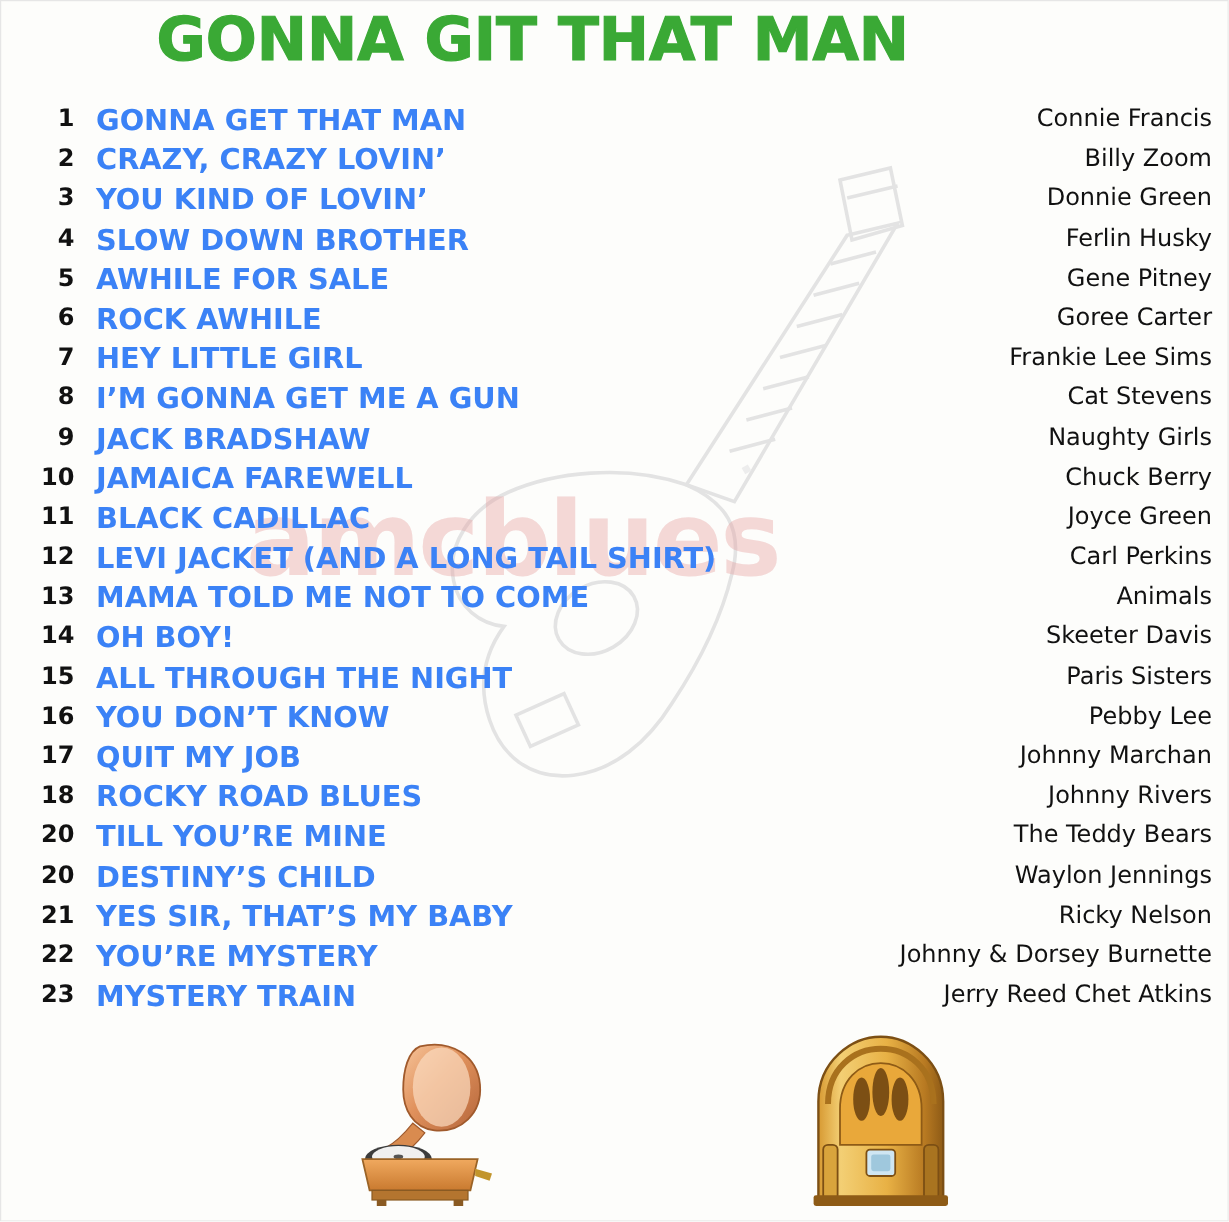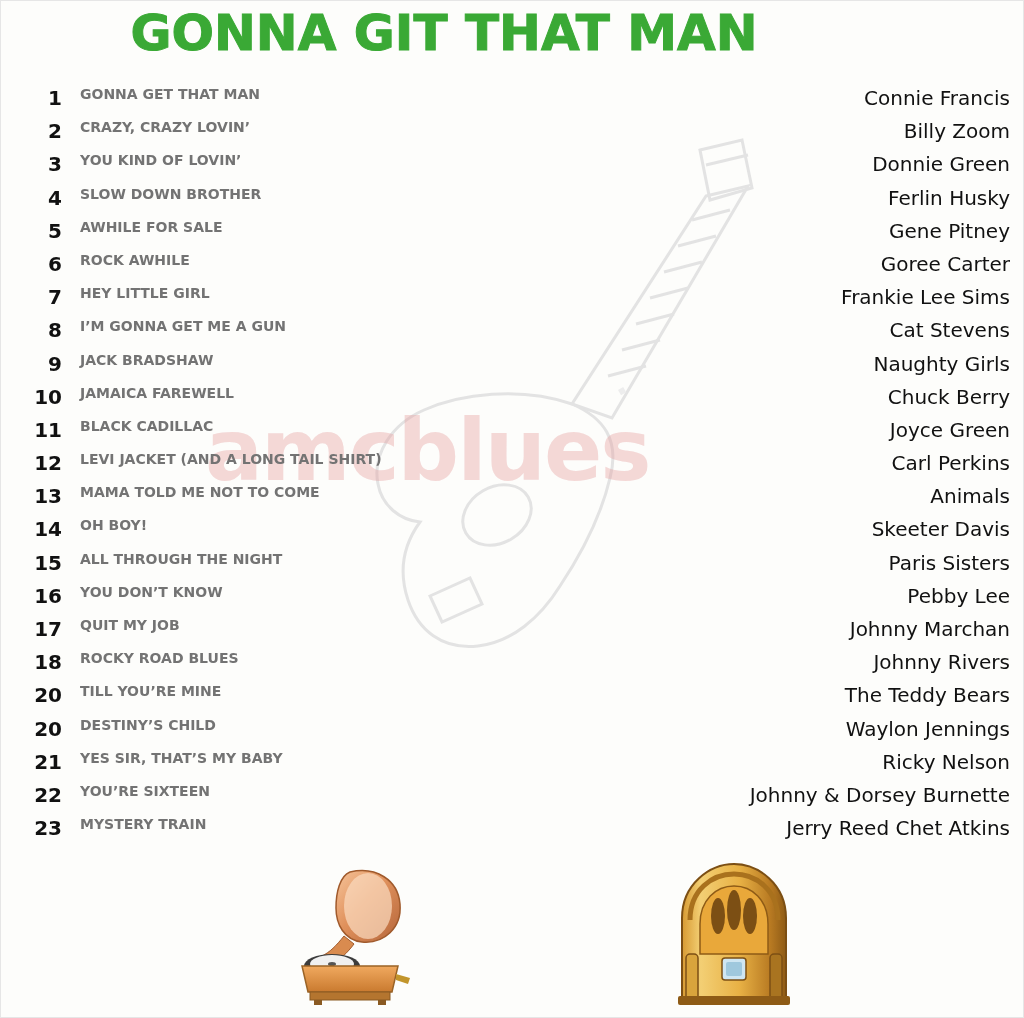--- a/index.html
+++ b/index.html
@@ -91,23 +91,23 @@
     text-align: right;
     font-size: 20px;
     font-weight: bold;
     color: #111111;
     font-family: "DejaVu Sans", sans-serif;
   }
 
   .song {
     position: absolute;
     left: 80px;
-    font-size: 14px;
+    font-size: 24px;
     font-weight: bold;
-    color: #737373;
+    color: #3b82f6;
     white-space: nowrap;
     font-family: "DejaVu Sans", sans-serif;
   }
 
   .artist {
     position: absolute;
     right: 14px;
     font-size: 20px;
     font-weight: normal;
     color: #111111;
@@ -277,21 +277,21 @@
       <span class="song">DESTINY’S CHILD</span>
       <span class="artist">Waylon Jennings</span>
     </div>
     <div class="row">
       <span class="num">21</span>
       <span class="song">YES SIR, THAT’S MY BABY</span>
       <span class="artist">Ricky Nelson</span>
     </div>
     <div class="row">
       <span class="num">22</span>
-      <span class="song">YOU’RE SIXTEEN</span>
+      <span class="song">YOU’RE MYSTERY</span>
       <span class="artist">Johnny &amp; Dorsey Burnette</span>
     </div>
     <div class="row">
       <span class="num">23</span>
       <span class="song">MYSTERY TRAIN</span>
       <span class="artist">Jerry Reed Chet Atkins</span>
     </div>
 
   </div>
 

